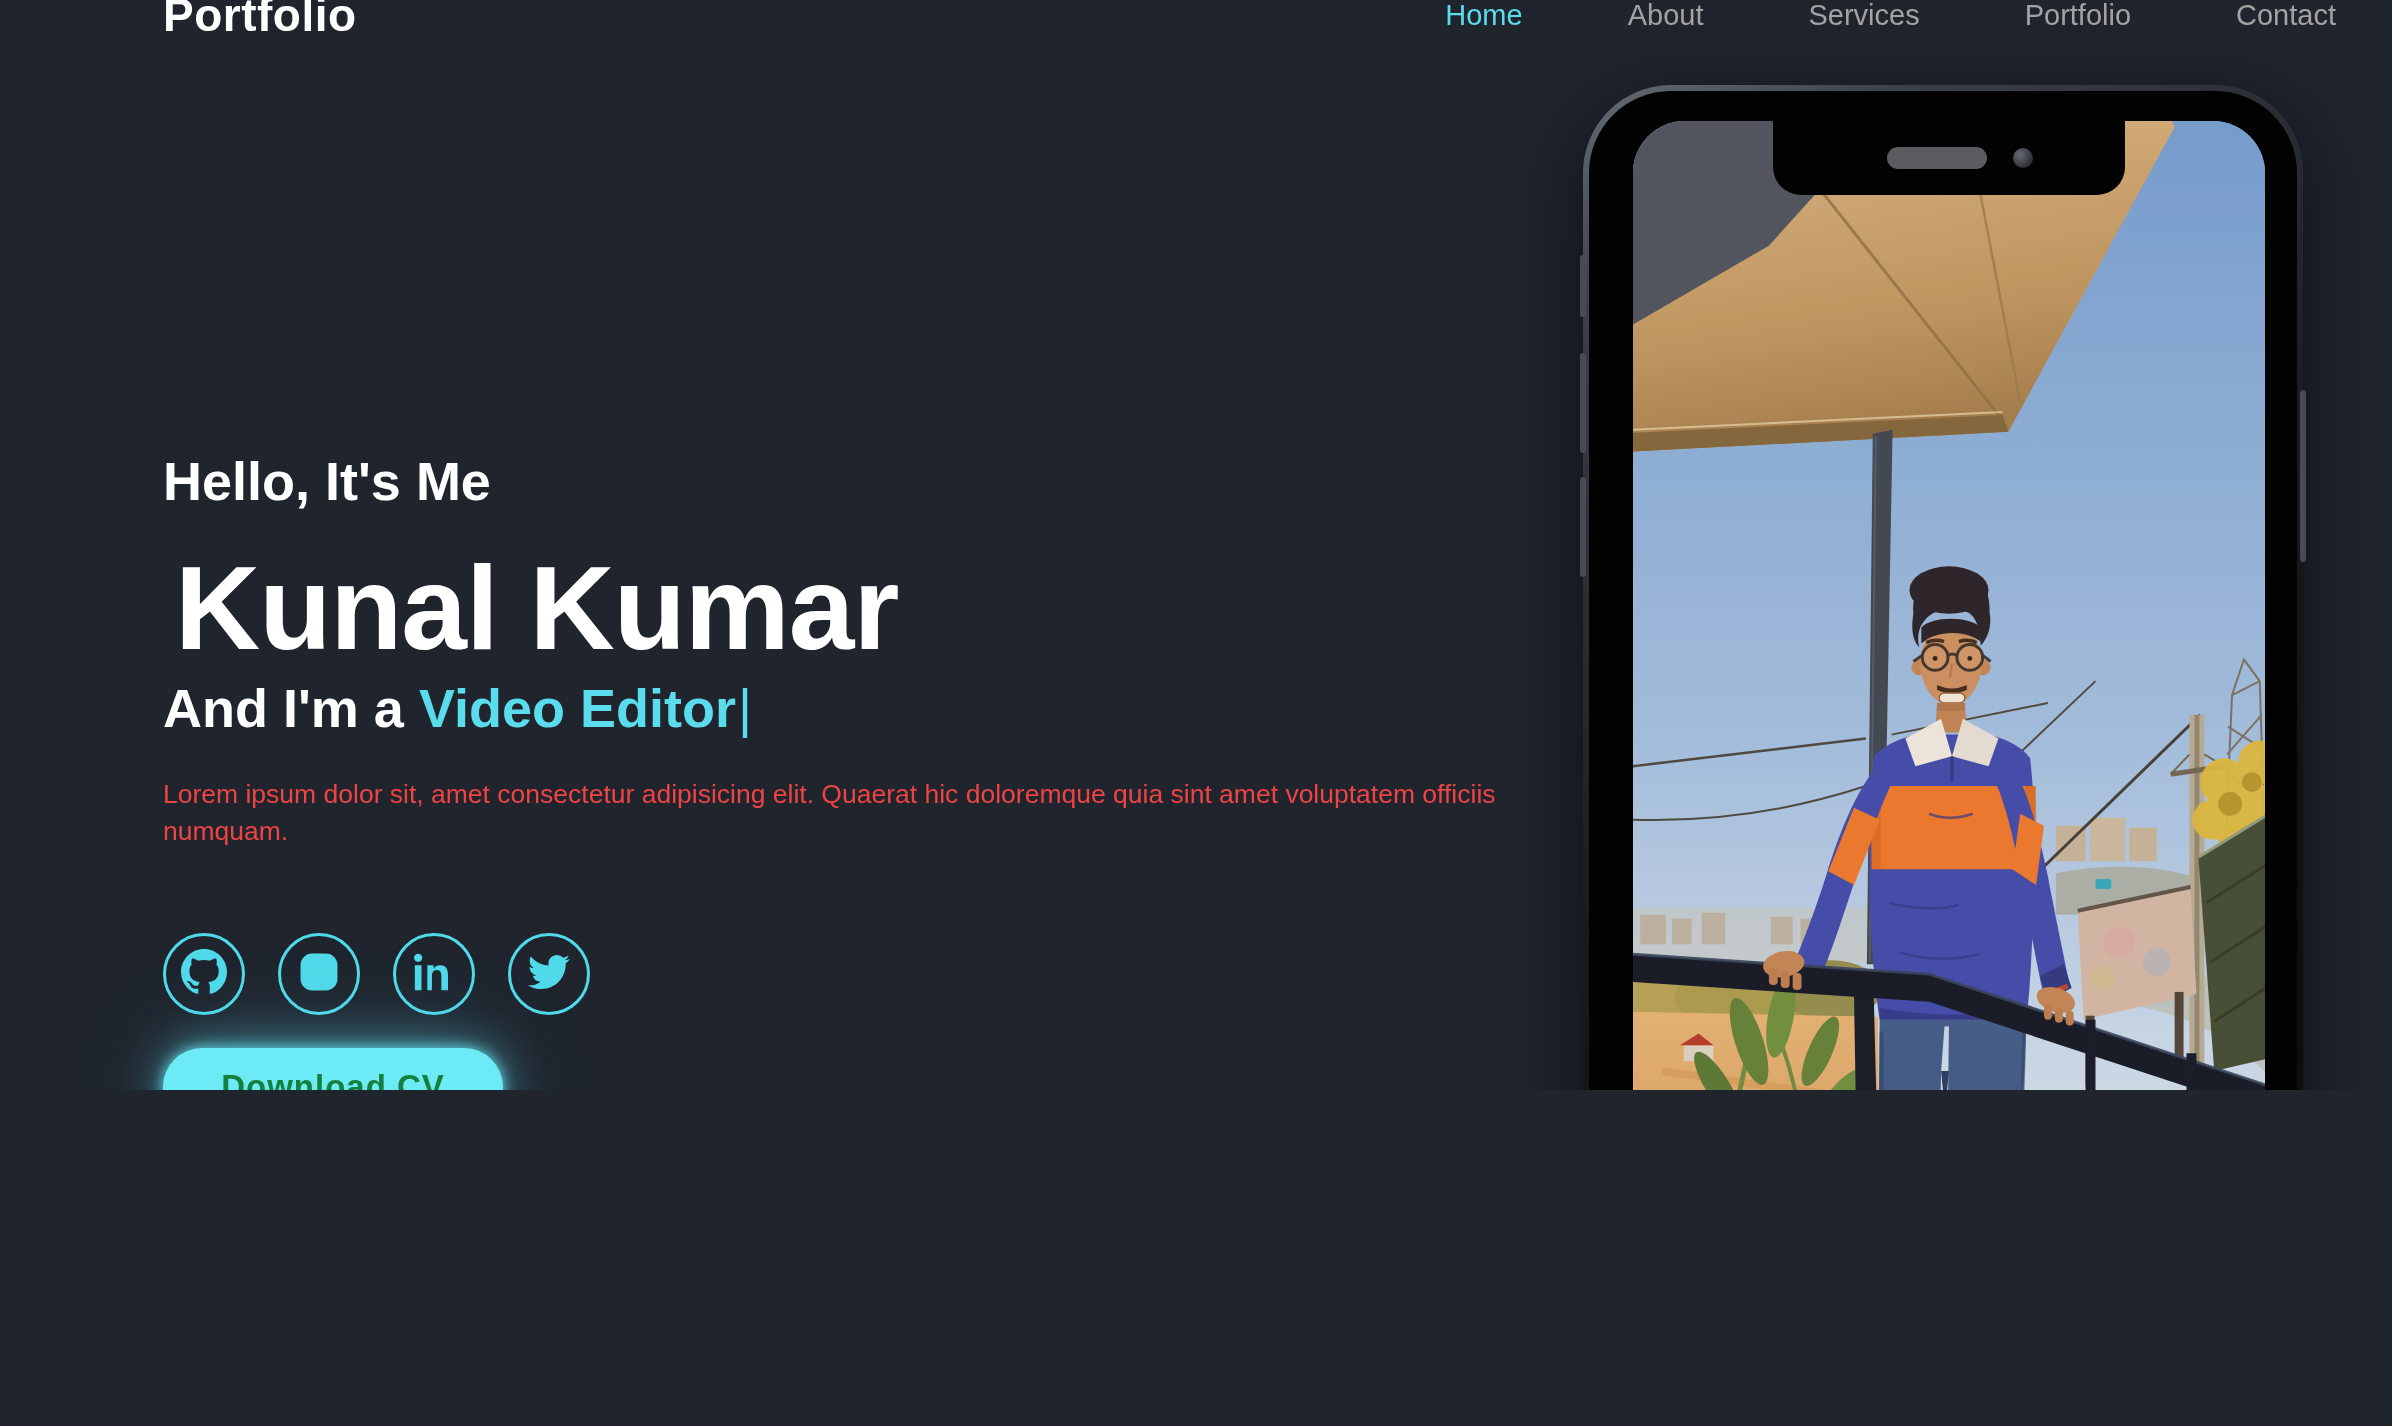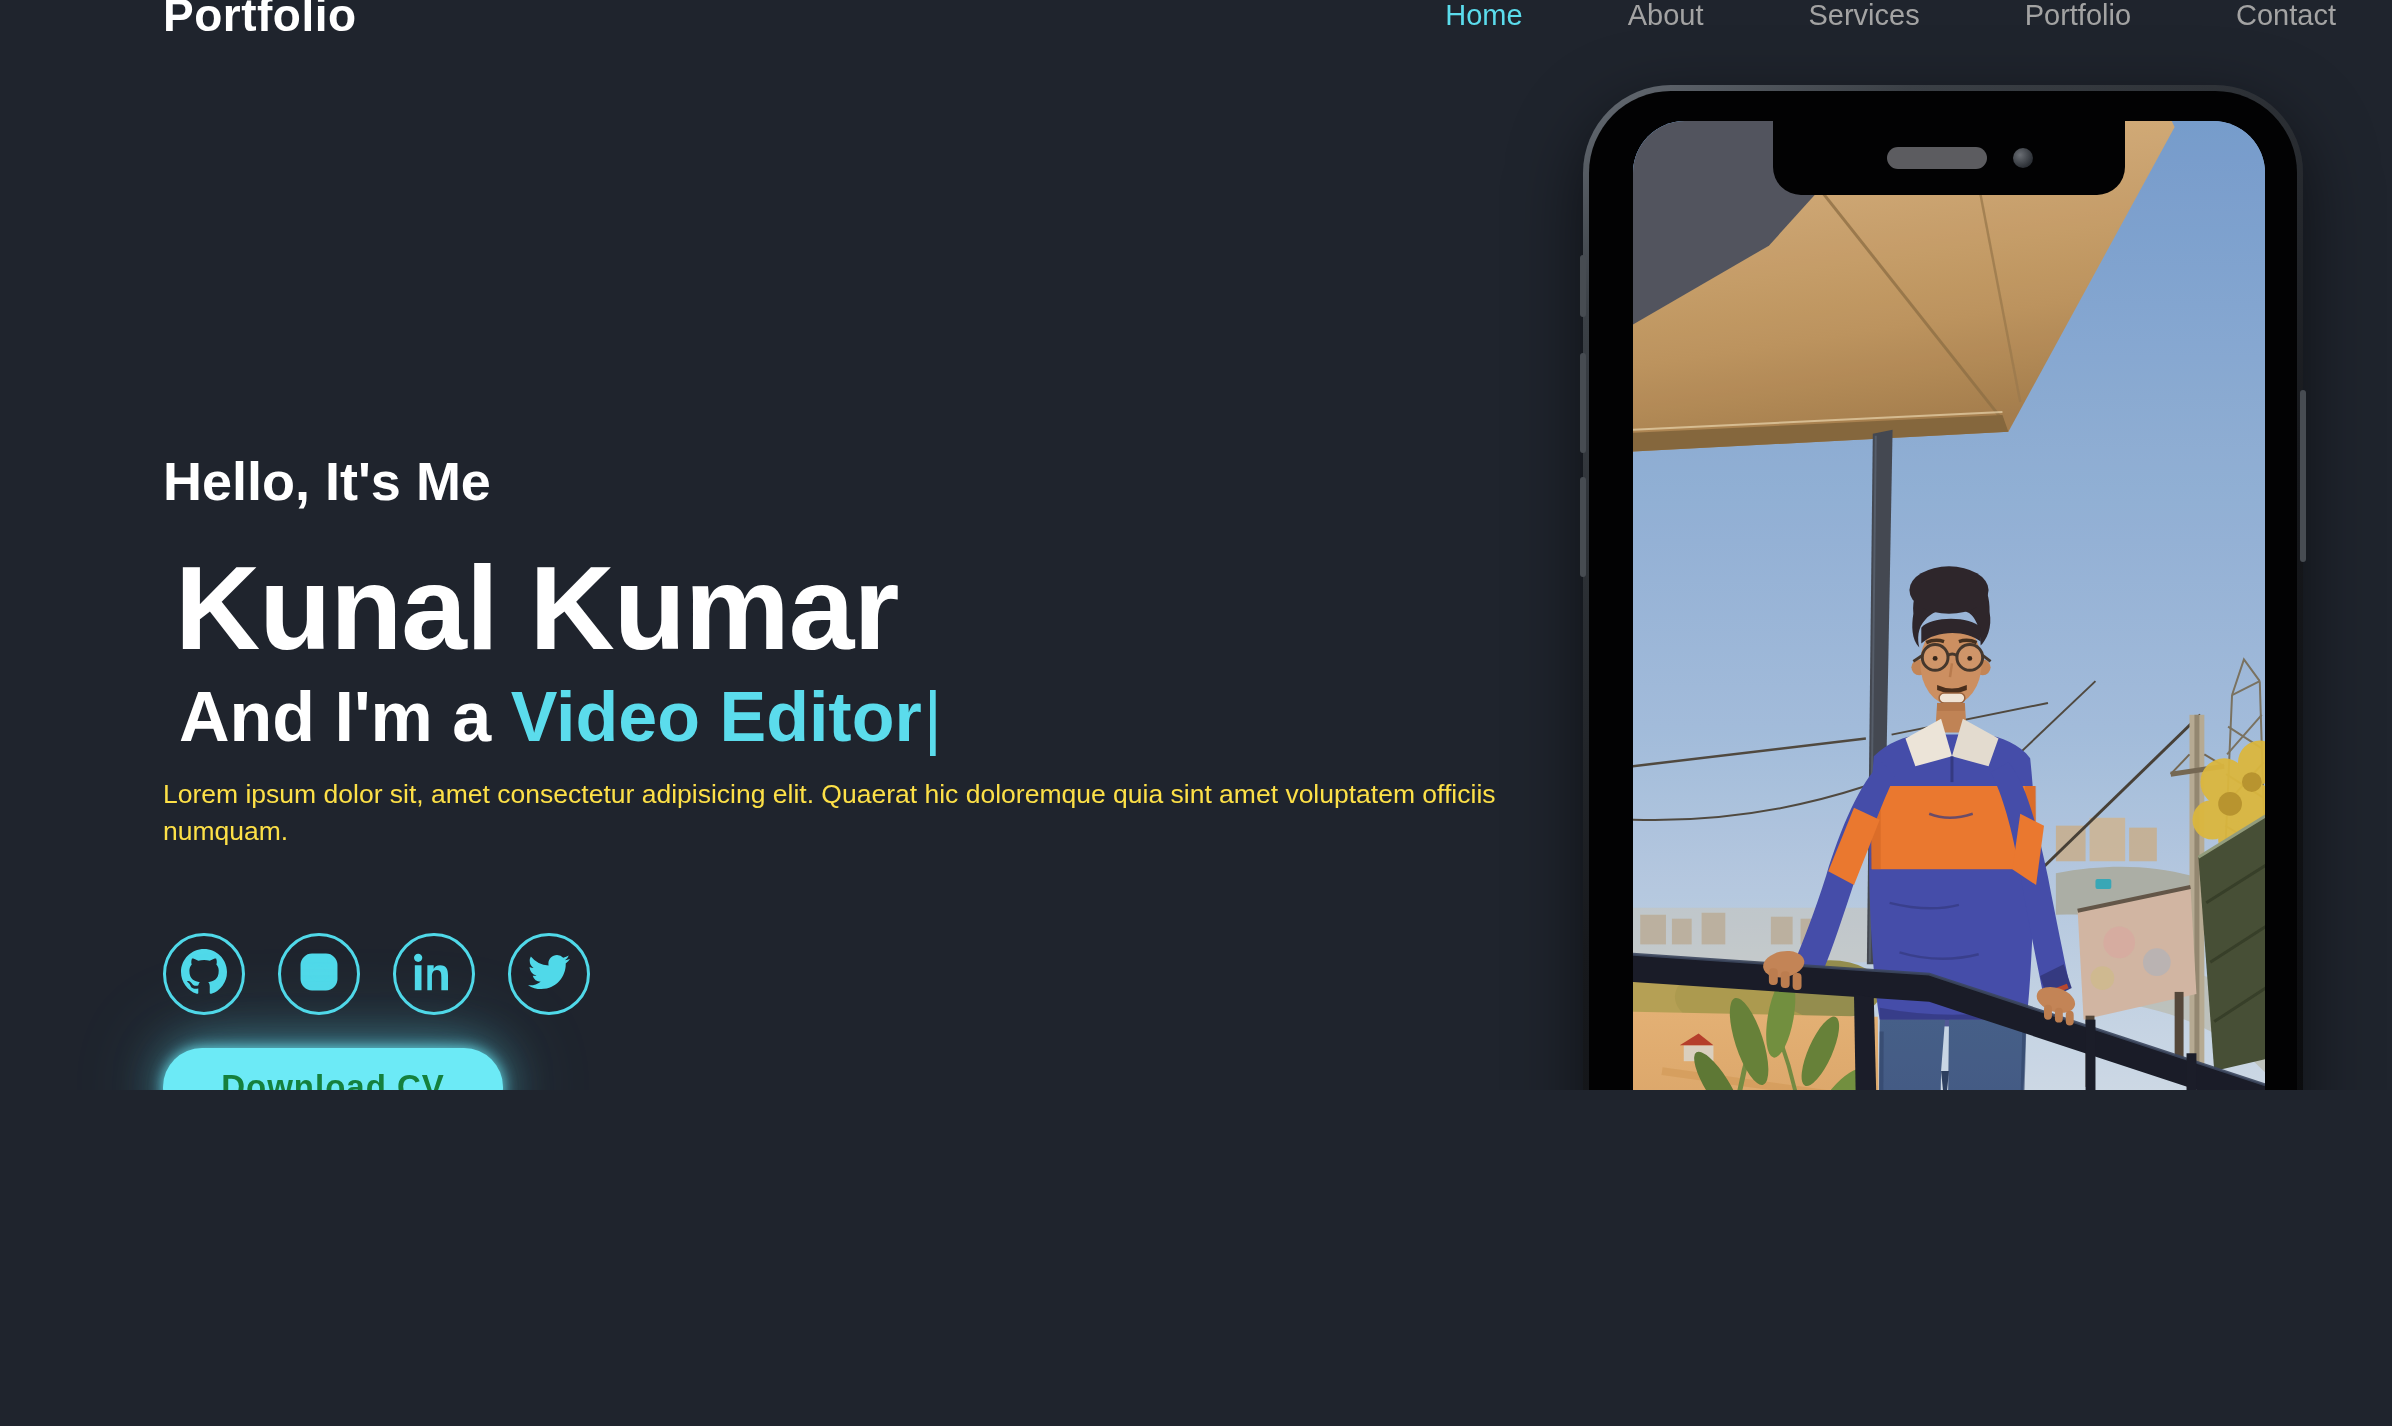--- a/index.html
+++ b/index.html
@@ -11,24 +11,24 @@
           align-items:flex-start;padding:0 56px 0 163px;z-index:5;}
   .logo{font-size:46px;font-weight:700;letter-spacing:.5px;margin-top:-12px;color:#fff;cursor:pointer;}
   .nav{display:flex;gap:105px;margin-top:-1px;justify-content:center;}
   .nav a{font-size:29px;font-weight:500;color:#a3a3a3;text-decoration:none;cursor:pointer;}
   .nav a.active{color:#5bdcec;}
 
   
   .hero{position:absolute;left:163px;top:0;width:1430px;}
   .greeting{position:absolute;top:450px;left:0;font-size:54px;font-weight:700;margin:0;white-space:nowrap;}
   .name{position:absolute;top:528px;left:0;font-size:118px;font-weight:700;margin:12px;letter-spacing:-1px;white-space:nowrap;}
-  .role{position:absolute;top:677px;left:16px;font-size:70px;font-weight:700;margin:0;white-space:nowrap;}
+  .role{position:absolute;top:677px;left:0;font-size:54px;font-weight:700;margin:0;white-space:nowrap;}
   .role .accent{color:#5bdcec;}
   .role .cursor{color:#5bdcec;font-weight:400;margin-left:2px;}
-  .desc{position:absolute;top:776px;left:0;width:1412px;font-size:26.5px;line-height:1.38;margin:0;color:#fde047;}
+  .desc{position:absolute;top:776px;left:0;width:1412px;font-size:26.5px;line-height:1.38;margin:0;color:#ef4444;}
   .socials{position:absolute;top:933px;left:0;display:flex;gap:33px;}
   .social-circle{width:82px;height:82px;border:3px solid #50d9e9;border-radius:50%;
                  display:flex;align-items:center;justify-content:center;cursor:pointer;box-sizing:border-box;}
   .social-circle svg{fill:#50d9e9;}
   .cta{position:absolute;top:1048px;left:0;width:340px;height:78px;border:none;border-radius:44px;
        background:#6ceaf6;color:#15803d;font-family:inherit;font-size:33px;font-weight:700;letter-spacing:1px;
        cursor:pointer;
        box-shadow:0 0 14px rgba(108,234,246,.9),0 0 46px rgba(95,217,236,.55),0 0 95px rgba(95,217,236,.28);}
 
   

